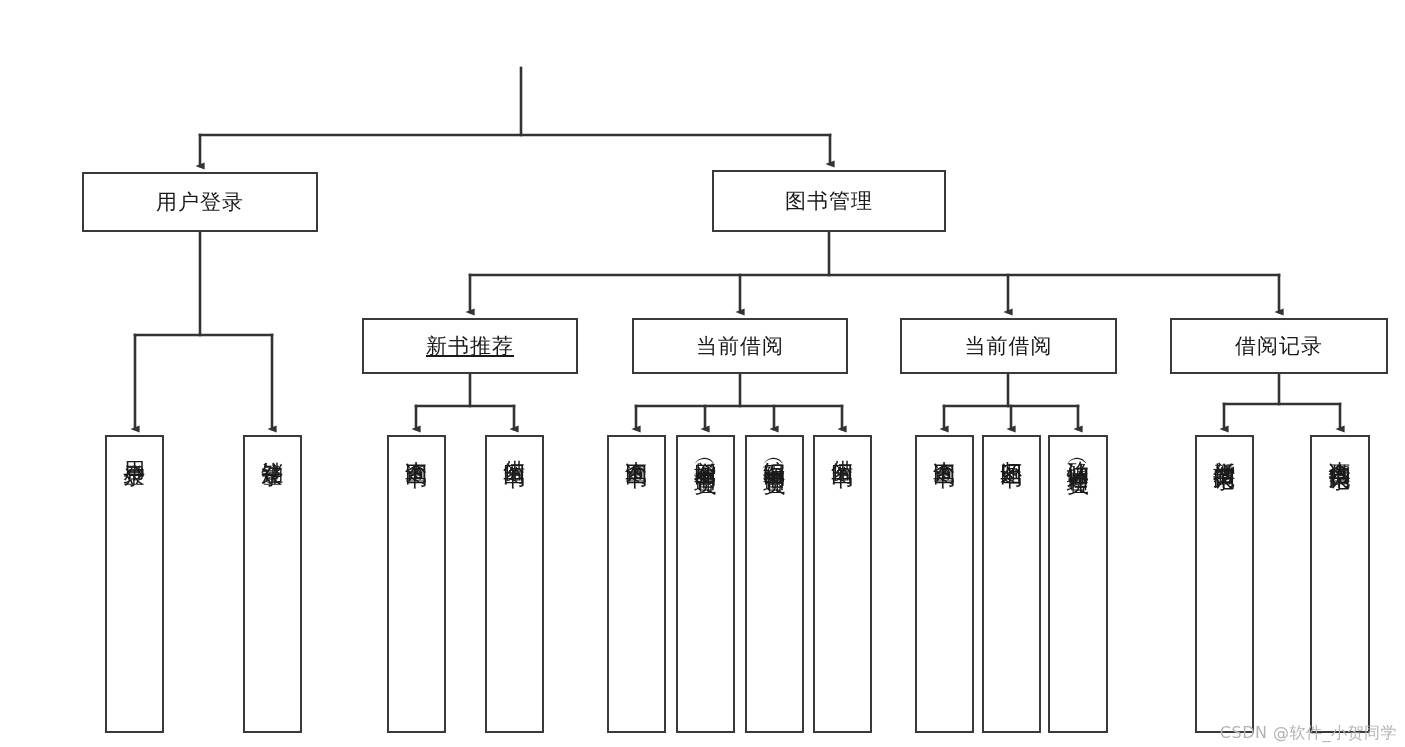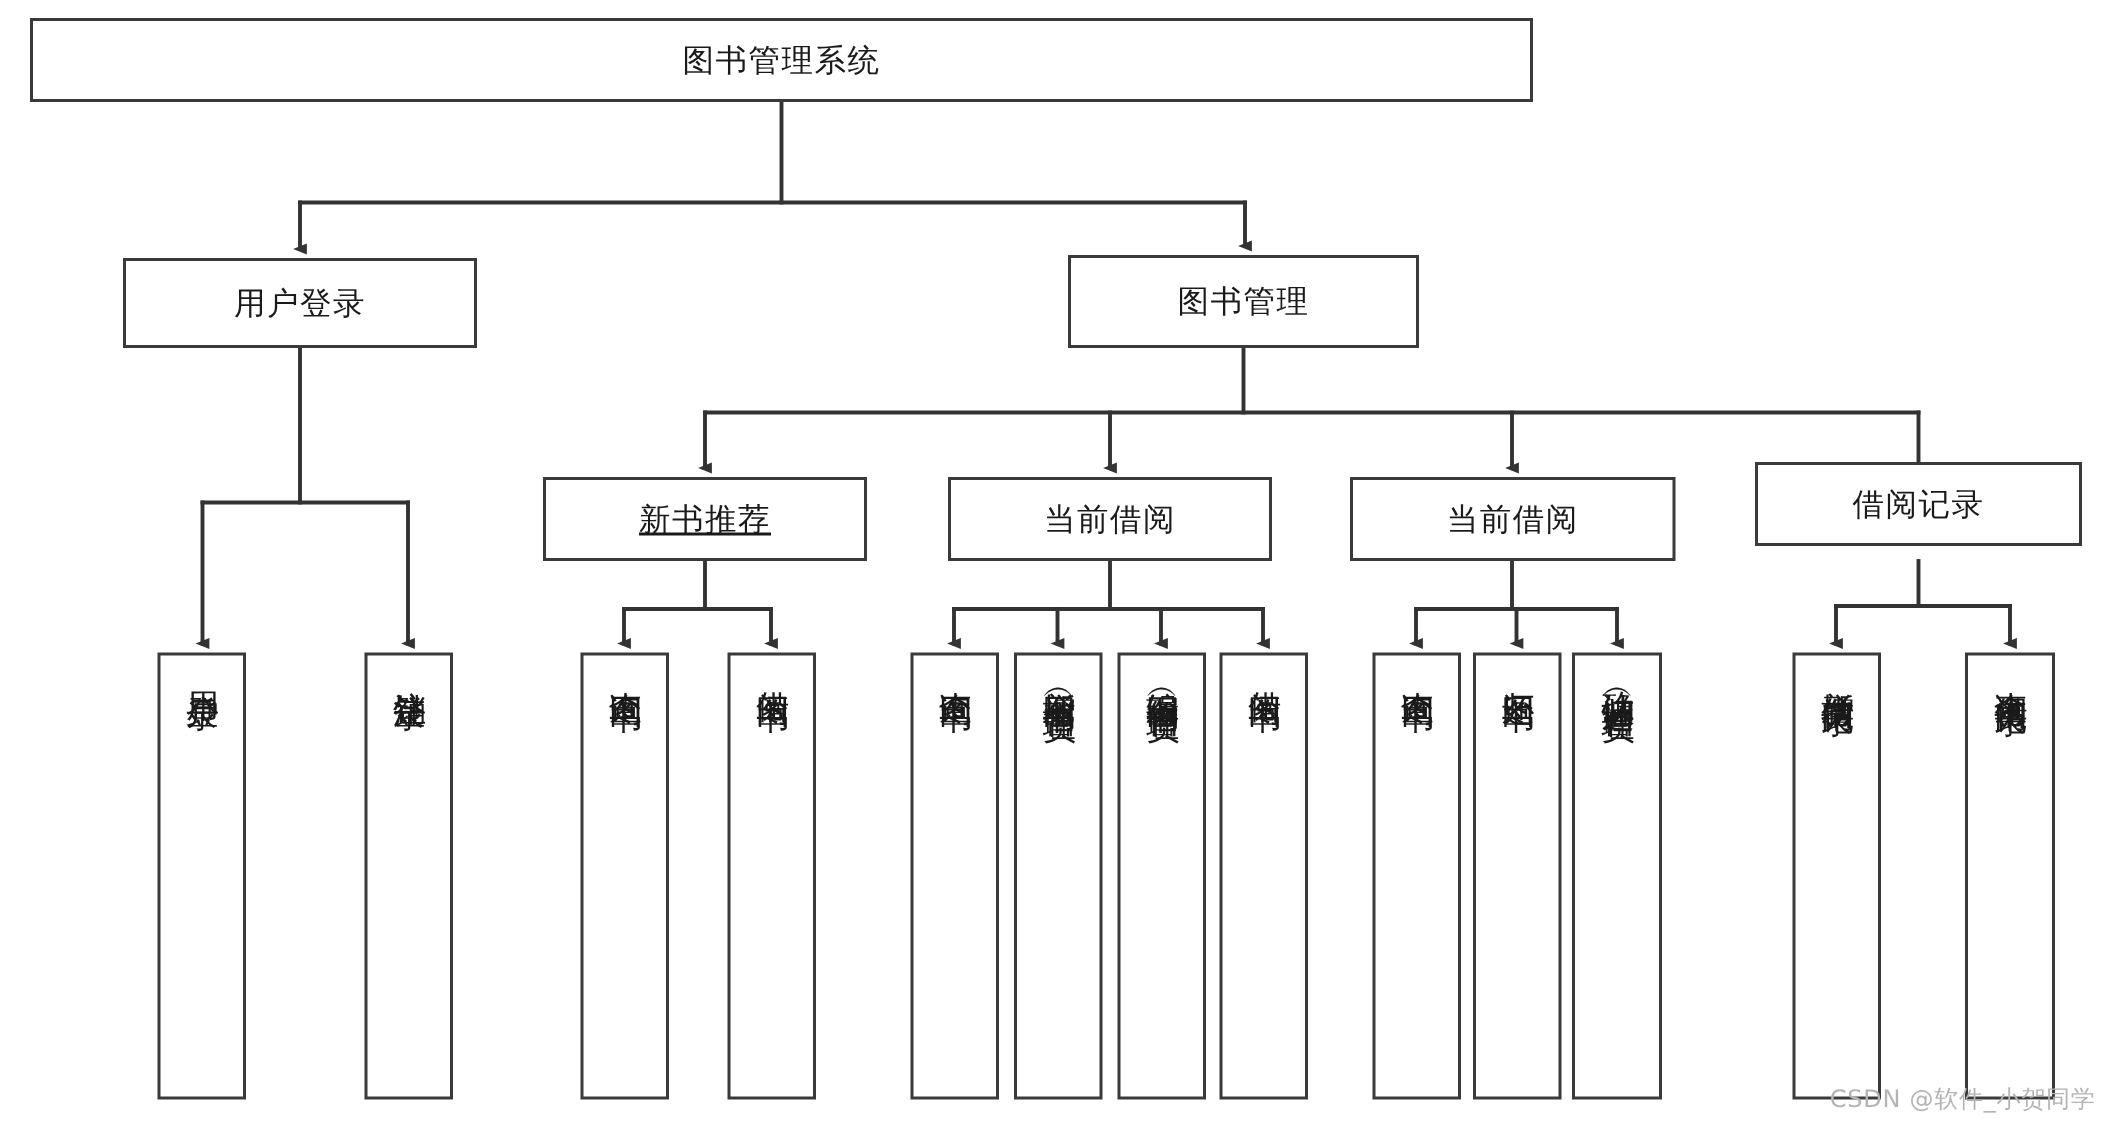--- a/index.html
+++ b/index.html
@@ -120,23 +120,20 @@
       <path d="M1011,406 L1011,429" marker-end="url(#arrowhead)"></path>
       <path d="M1078,406 L1078,429" marker-end="url(#arrowhead)"></path>
 
       <path d="M1279,374 L1279,404"></path>
       <path d="M1224,404 L1340,404"></path>
       <path d="M1224,404 L1224,429" marker-end="url(#arrowhead)"></path>
       <path d="M1340,404 L1340,429" marker-end="url(#arrowhead)"></path>
     </g>
   </svg>
 
-  <div class="node horiz" style="left:20px; top:12px; width:1002px; height:56px;">
-    <span class="node-label">图书管理系统</span>
-  </div>
 
   <div class="node horiz" style="left:82px; top:172px; width:236px; height:60px;">
     <span class="node-label">用户登录</span>
   </div>
 
   <div class="node horiz" style="left:712px; top:170px; width:234px; height:62px;">
     <span class="node-label">图书管理</span>
   </div>
 
   <div class="node horiz" style="left:362px; top:318px; width:216px; height:56px;text-decoration:underline;">
@@ -144,21 +141,21 @@
   </div>
 
   <div class="node horiz" style="left:632px; top:318px; width:216px; height:56px;">
     <span class="node-label">当前借阅</span>
   </div>
 
   <div class="node horiz" style="left:900px; top:318px; width:217px; height:56px;">
     <span class="node-label">当前借阅</span>
   </div>
 
-  <div class="node horiz" style="left:1170px; top:308px; width:218px; height:56px;">
+  <div class="node horiz" style="left:1170px; top:318px; width:218px; height:56px;">
     <span class="node-label">借阅记录</span>
   </div>
 
   <div class="node vert" style="left:105px; top:435px; width:59px; height:298px;">
     <span class="node-label">用户登录</span>
   </div>
 
   <div class="node vert" style="left:243px; top:435px; width:59px; height:298px;">
     <span class="node-label">注销登录</span>
   </div>

